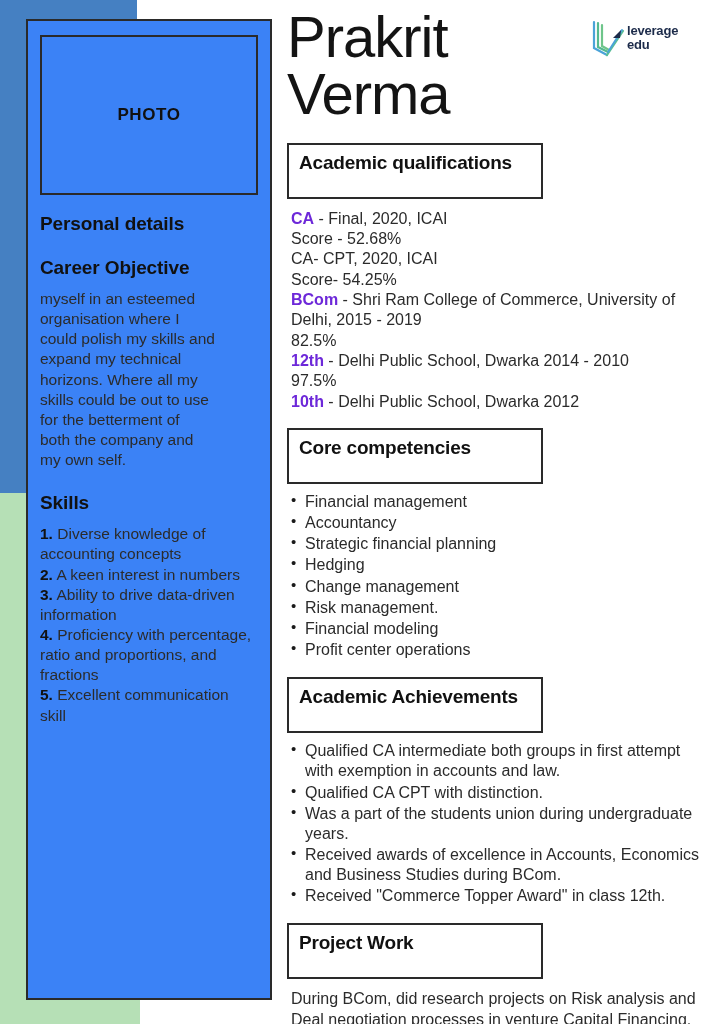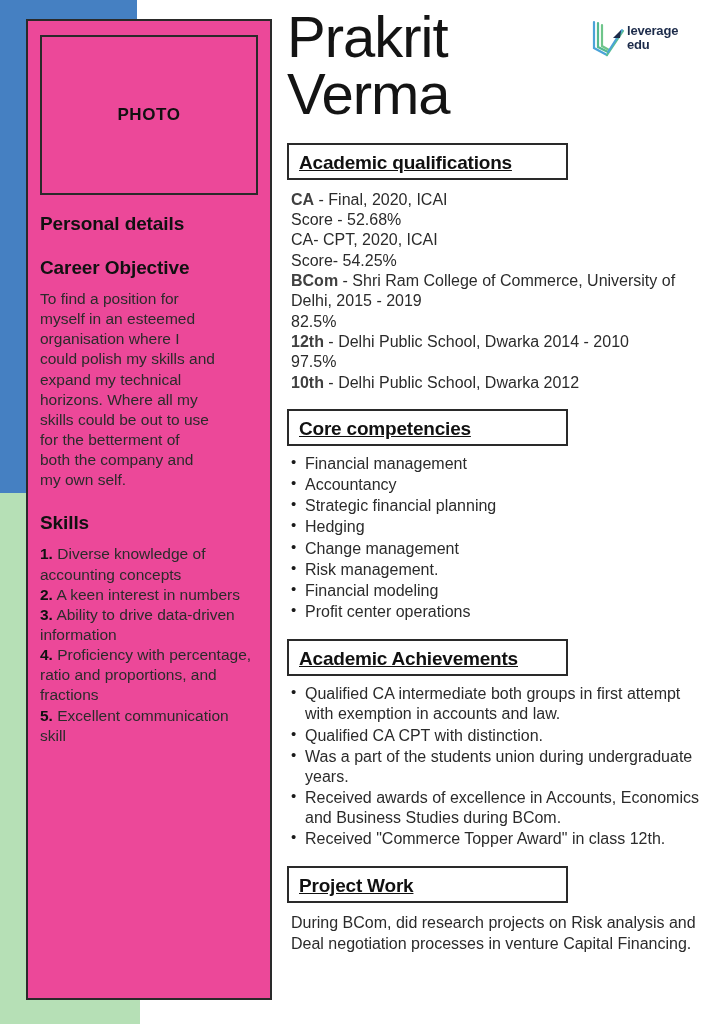--- a/index.html
+++ b/index.html
@@ -45,21 +45,21 @@
     background: #b6e0b6;
   }
 
   
   .sidebar-card {
     position: absolute;
     left: 26px;
     top: 19px;
     width: 246px;
     height: 981px;
-    background: #ec4899;
+    background: #3b82f6;
     border: 2px solid #2a2a2a;
     box-sizing: border-box;
     padding: 14px 12px 0 12px;
   }
   .photo-box {
     width: 100%;
     height: 160px;
     border: 2px solid #2a2a2a;
     box-sizing: border-box;
     display: flex;
@@ -126,38 +126,37 @@
   .logo-text {
     font-size: 13px;
     font-weight: bold;
     line-height: 1.05;
     color: #1c2b4a;
     letter-spacing: -0.2px;
   }
   .logo-text span { display: block; }
 
   .sec-header {
-    width: 281px;
+    width: 256px;
     border: 2px solid #2a2a2a;
     box-sizing: border-box;
-    padding: 7px 10px 4px 10px;
+    padding: 7px 10px 23px 10px;
     font-size: 19px;
     font-weight: bold;
     color: #111;
     letter-spacing: -0.2px;
-    text-decoration: underline;
   }
   .sec-body {
     font-size: 16px;
     line-height: 1.27;
     color: #2b2b2b;
     margin: 10px 0 0 4px;
   }
   .sec-body .line { display: block; }
-  .sec-body b { color: #404040; font-weight: bold; }
+  .sec-body b { color: #6d28d9; font-weight: bold; }
 
   ul.dotlist {
     list-style: none;
     margin: 8px 0 0 4px;
     padding: 0;
     font-size: 16px;
     line-height: 1.26;
     color: #2b2b2b;
   }
   ul.dotlist li {
@@ -189,21 +188,20 @@
   <div class="sidebar-card">
 
     <div class="photo-box">
       <span>PHOTO</span>
     </div>
 
     <div class="side-heading">Personal details</div>
 
     <div class="side-heading spaced">Career Objective</div>
     <div class="side-text">
-      <span class="line">To find a position for</span>
       <span class="line">myself in an esteemed</span>
       <span class="line">organisation where I</span>
       <span class="line">could polish my skills and</span>
       <span class="line">expand my technical</span>
       <span class="line">horizons. Where all my</span>
       <span class="line">skills could be out to use</span>
       <span class="line">for the betterment of</span>
       <span class="line">both the company and</span>
       <span class="line">my own self.</span>
     </div>

